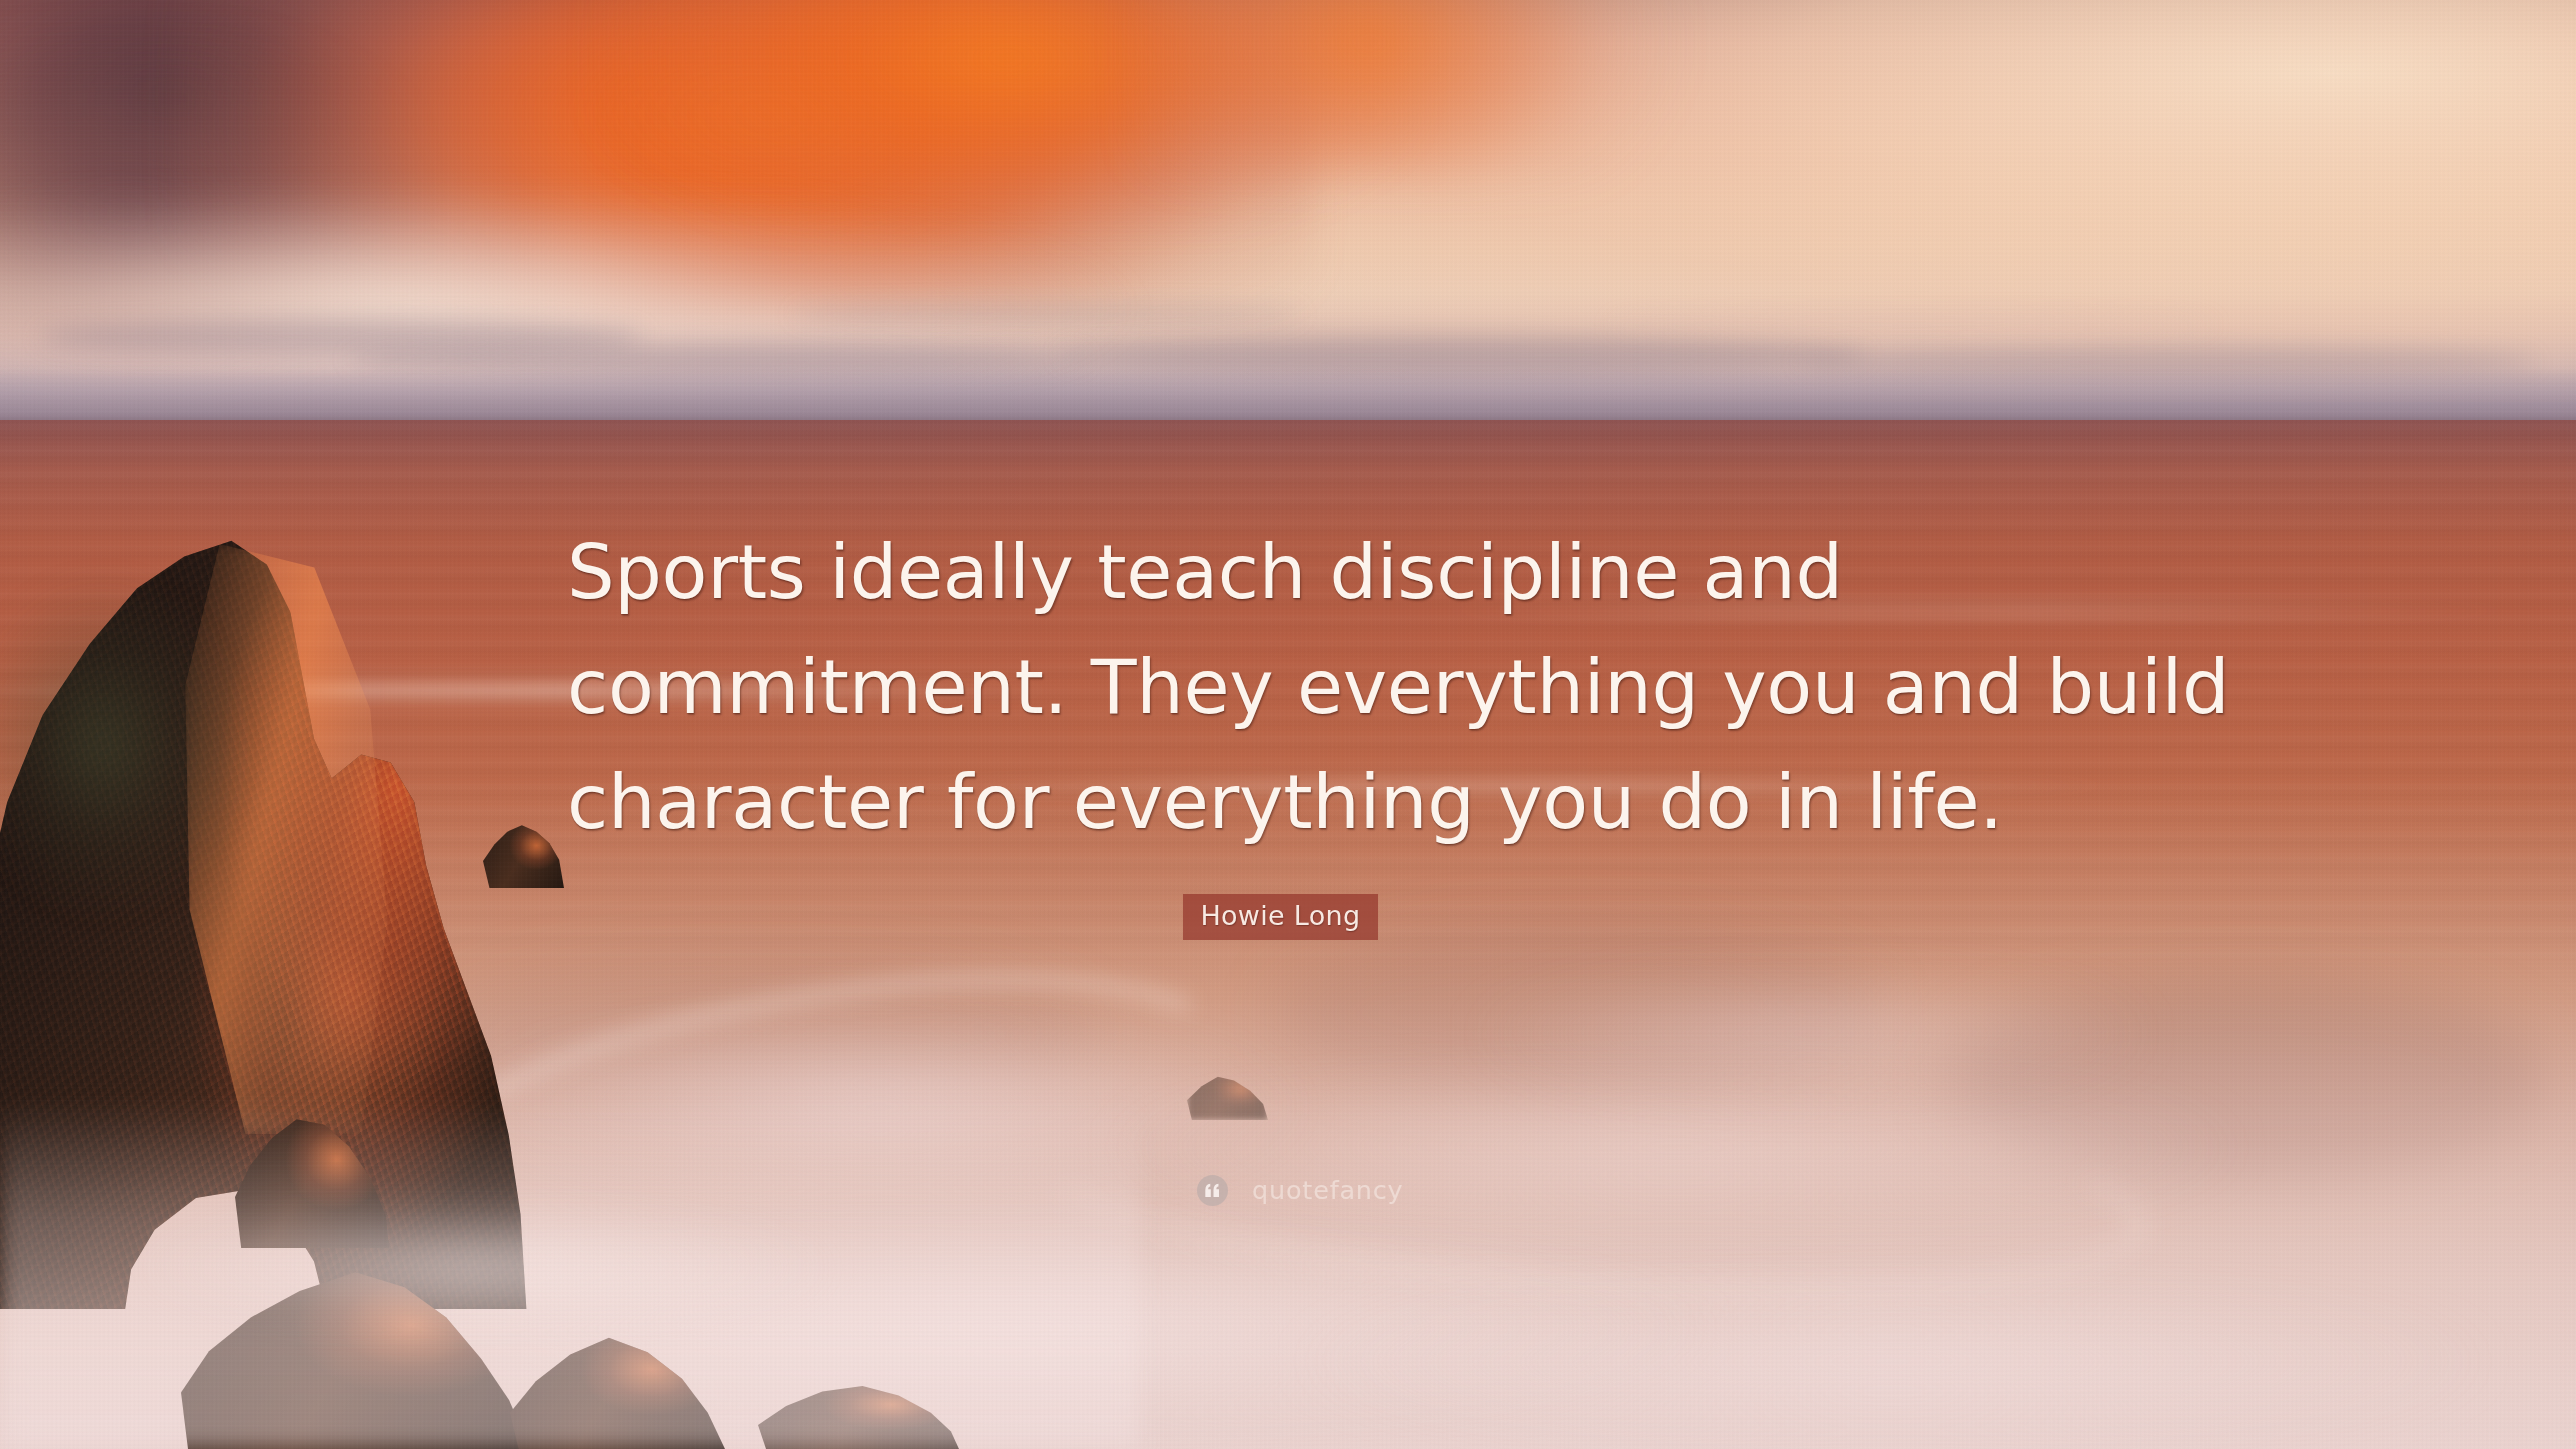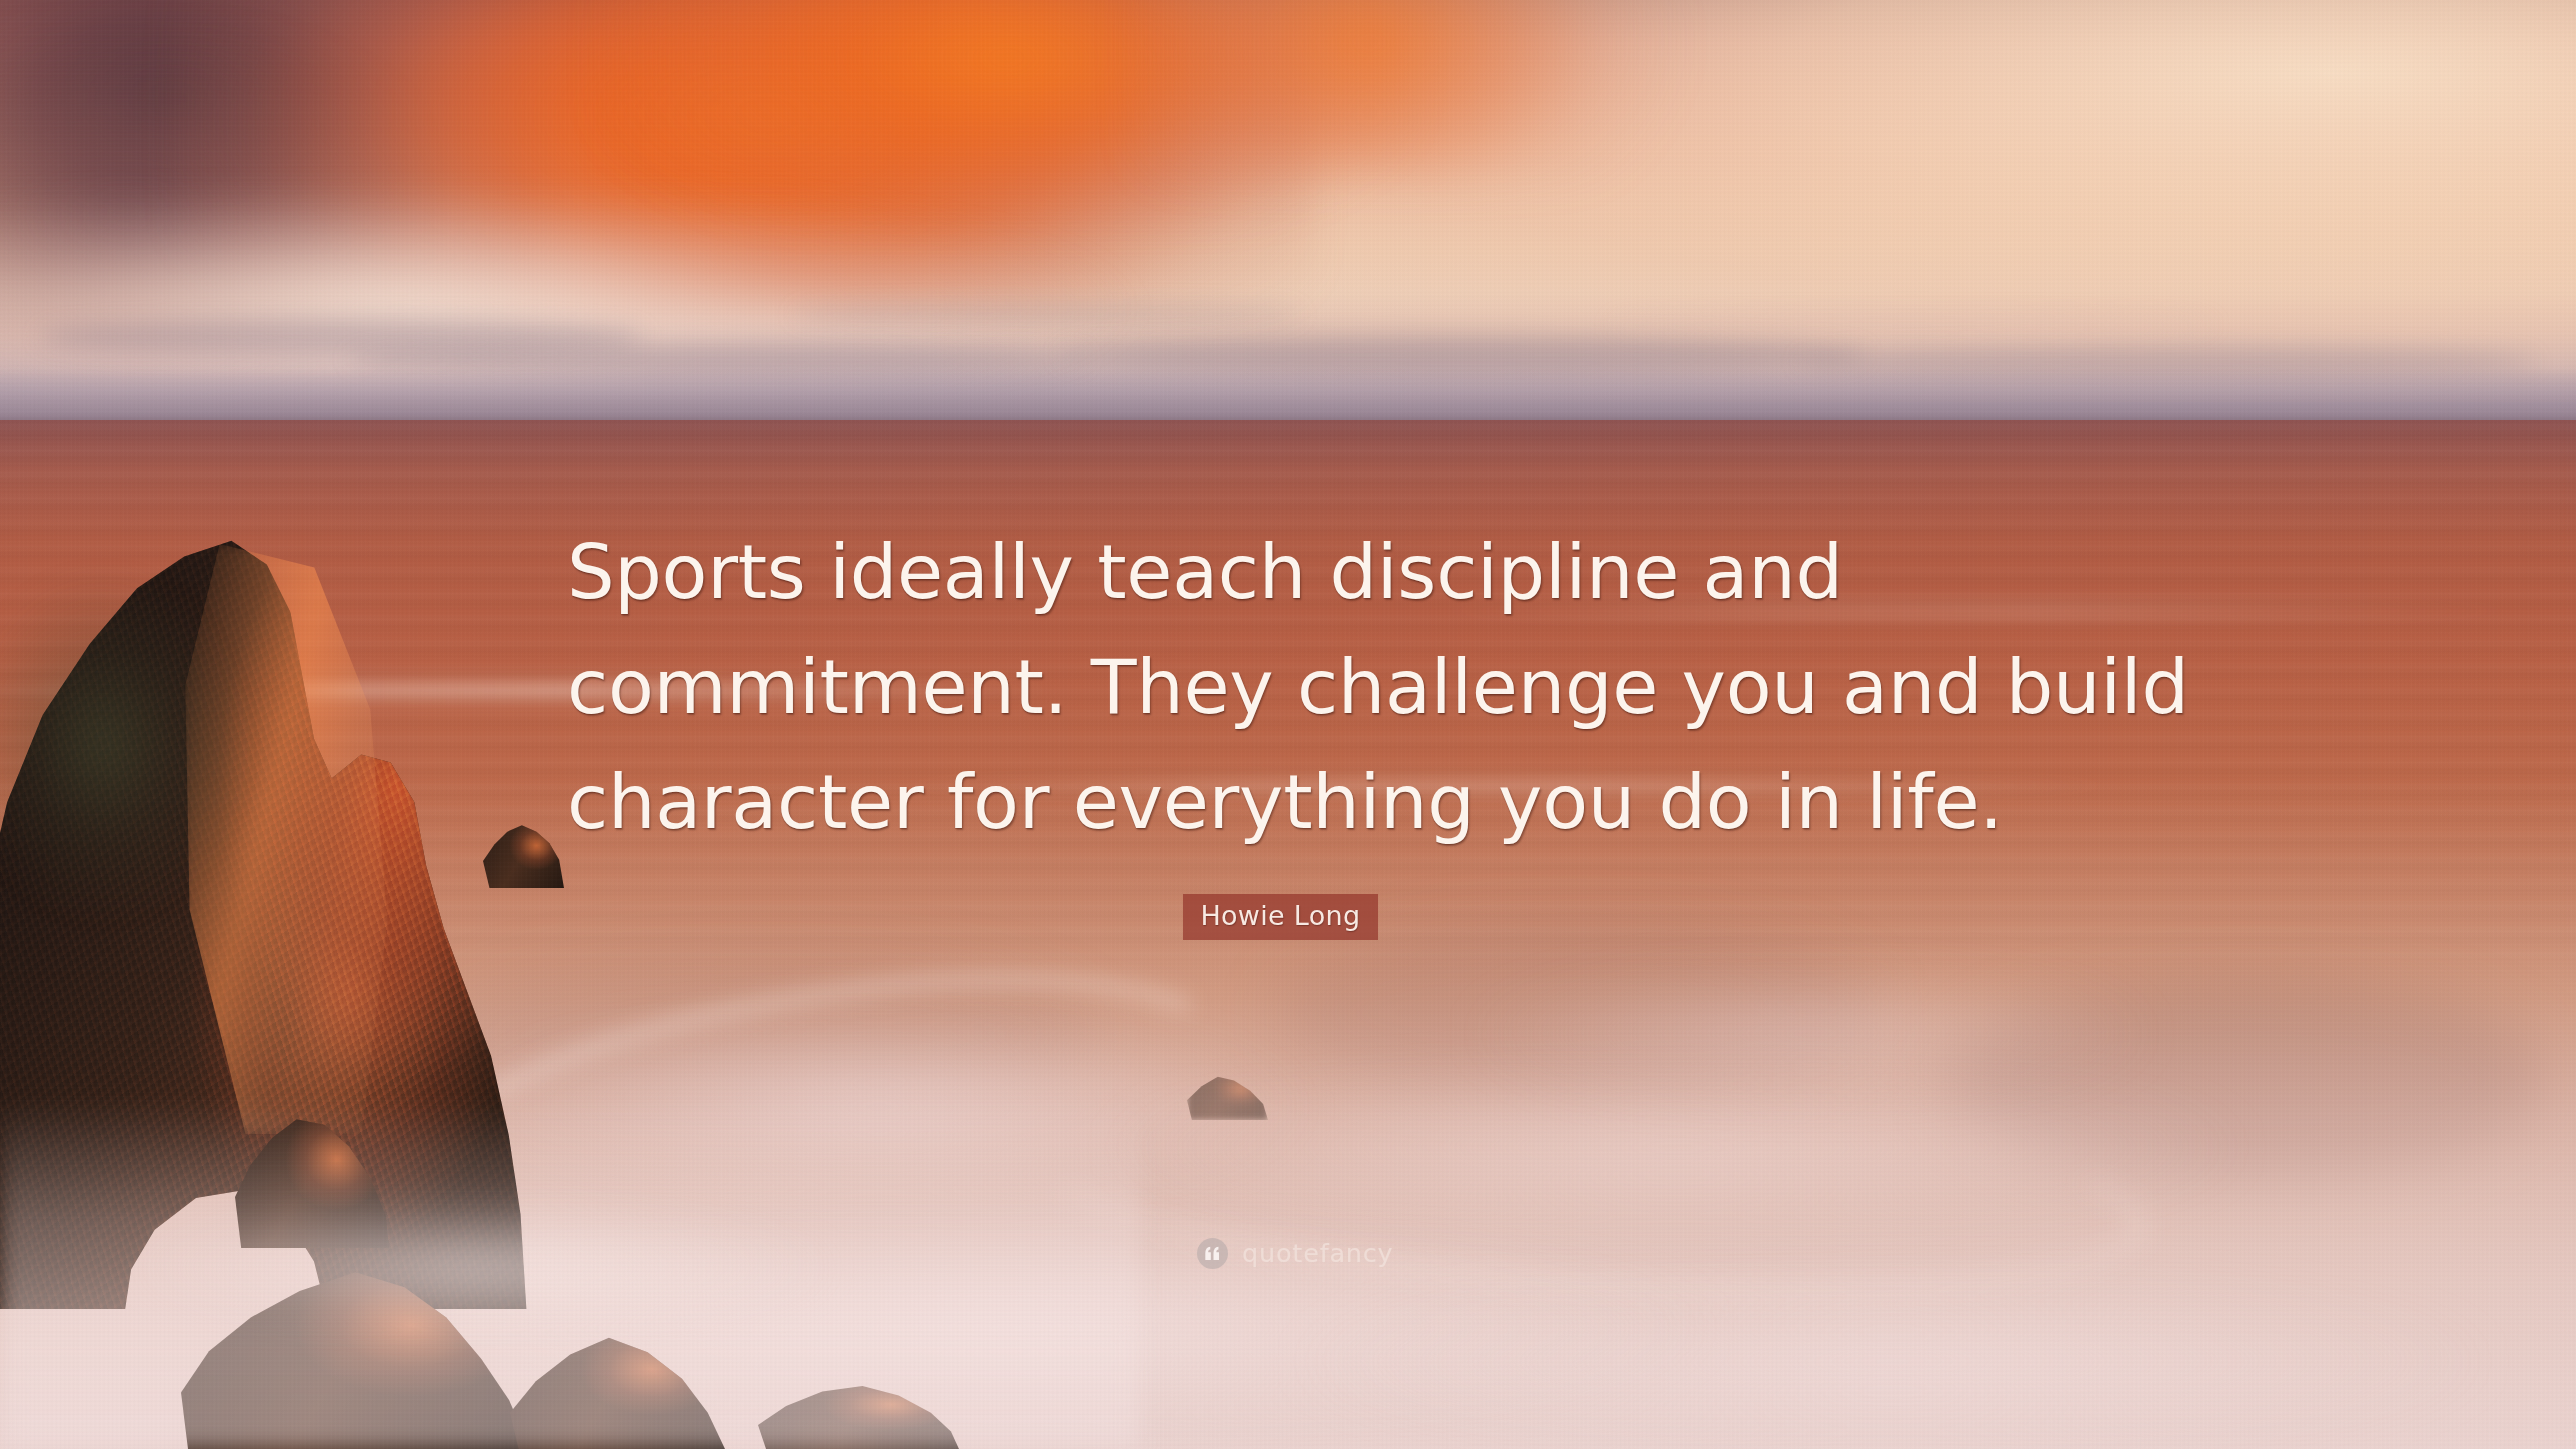--- a/index.html
+++ b/index.html
@@ -369,22 +369,22 @@
     font-family:"DejaVu Sans", sans-serif;
     font-size:27px;
     line-height:29.5px;
     letter-spacing:0.3px;
     text-shadow:0.7px 0.7px 1.3px rgba(60,18,12,0.4);
     text-align:right;
   }
 
   .watermark {
     position:absolute;
-    left:1197px; top:1238px;
-    display:flex; align-items:center; gap:14px;
+    left:1197px; top:1175px;
+    display:flex; align-items:center; gap:24px;
     opacity:.72;
   }
   .wm-icon {
     width:31px; height:31px; border-radius:50%;
     background:rgba(176,166,166,0.72);
     display:flex; align-items:center; justify-content:center;
   }
   .wm-icon svg { display:block; }
   .wm-text {
     font-family:"DejaVu Sans", sans-serif;
@@ -457,21 +457,21 @@
     <div class="base-mist"></div>
     <div class="base-mist2"></div>
 
     <div class="grain"></div>
   </div>
 
   <div class="content">
 
     <div class="quote-block">
       <div class="quote-line">Sports ideally teach discipline and</div>
-      <div class="quote-line">commitment. They challenge you and build</div>
+      <div class="quote-line">commitment. They everything you and build</div>
       <div class="quote-line">character for everything you do in life.</div>
     </div>
 
     <div class="author-badge">Howie Long</div>
 
     <div class="watermark">
       <span class="wm-icon">
         <svg width="17.4" height="14.8" viewBox="0 0 26 22" aria-hidden="true">
           <path d="M2 21 L2 10 C2 4.8 4.6 1.6 9.4 1 L9.4 5.1 C7.2 5.6 6.3 6.8 6.3 8.7 L6.3 9.3 L10.2 9.3 L10.2 21 Z" fill="#ffffff"></path>
           <path d="M14.2 21 L14.2 10 C14.2 4.8 16.8 1.6 21.6 1 L21.6 5.1 C19.4 5.6 18.5 6.8 18.5 8.7 L18.5 9.3 L22.4 9.3 L22.4 21 Z" fill="#ffffff"></path>

